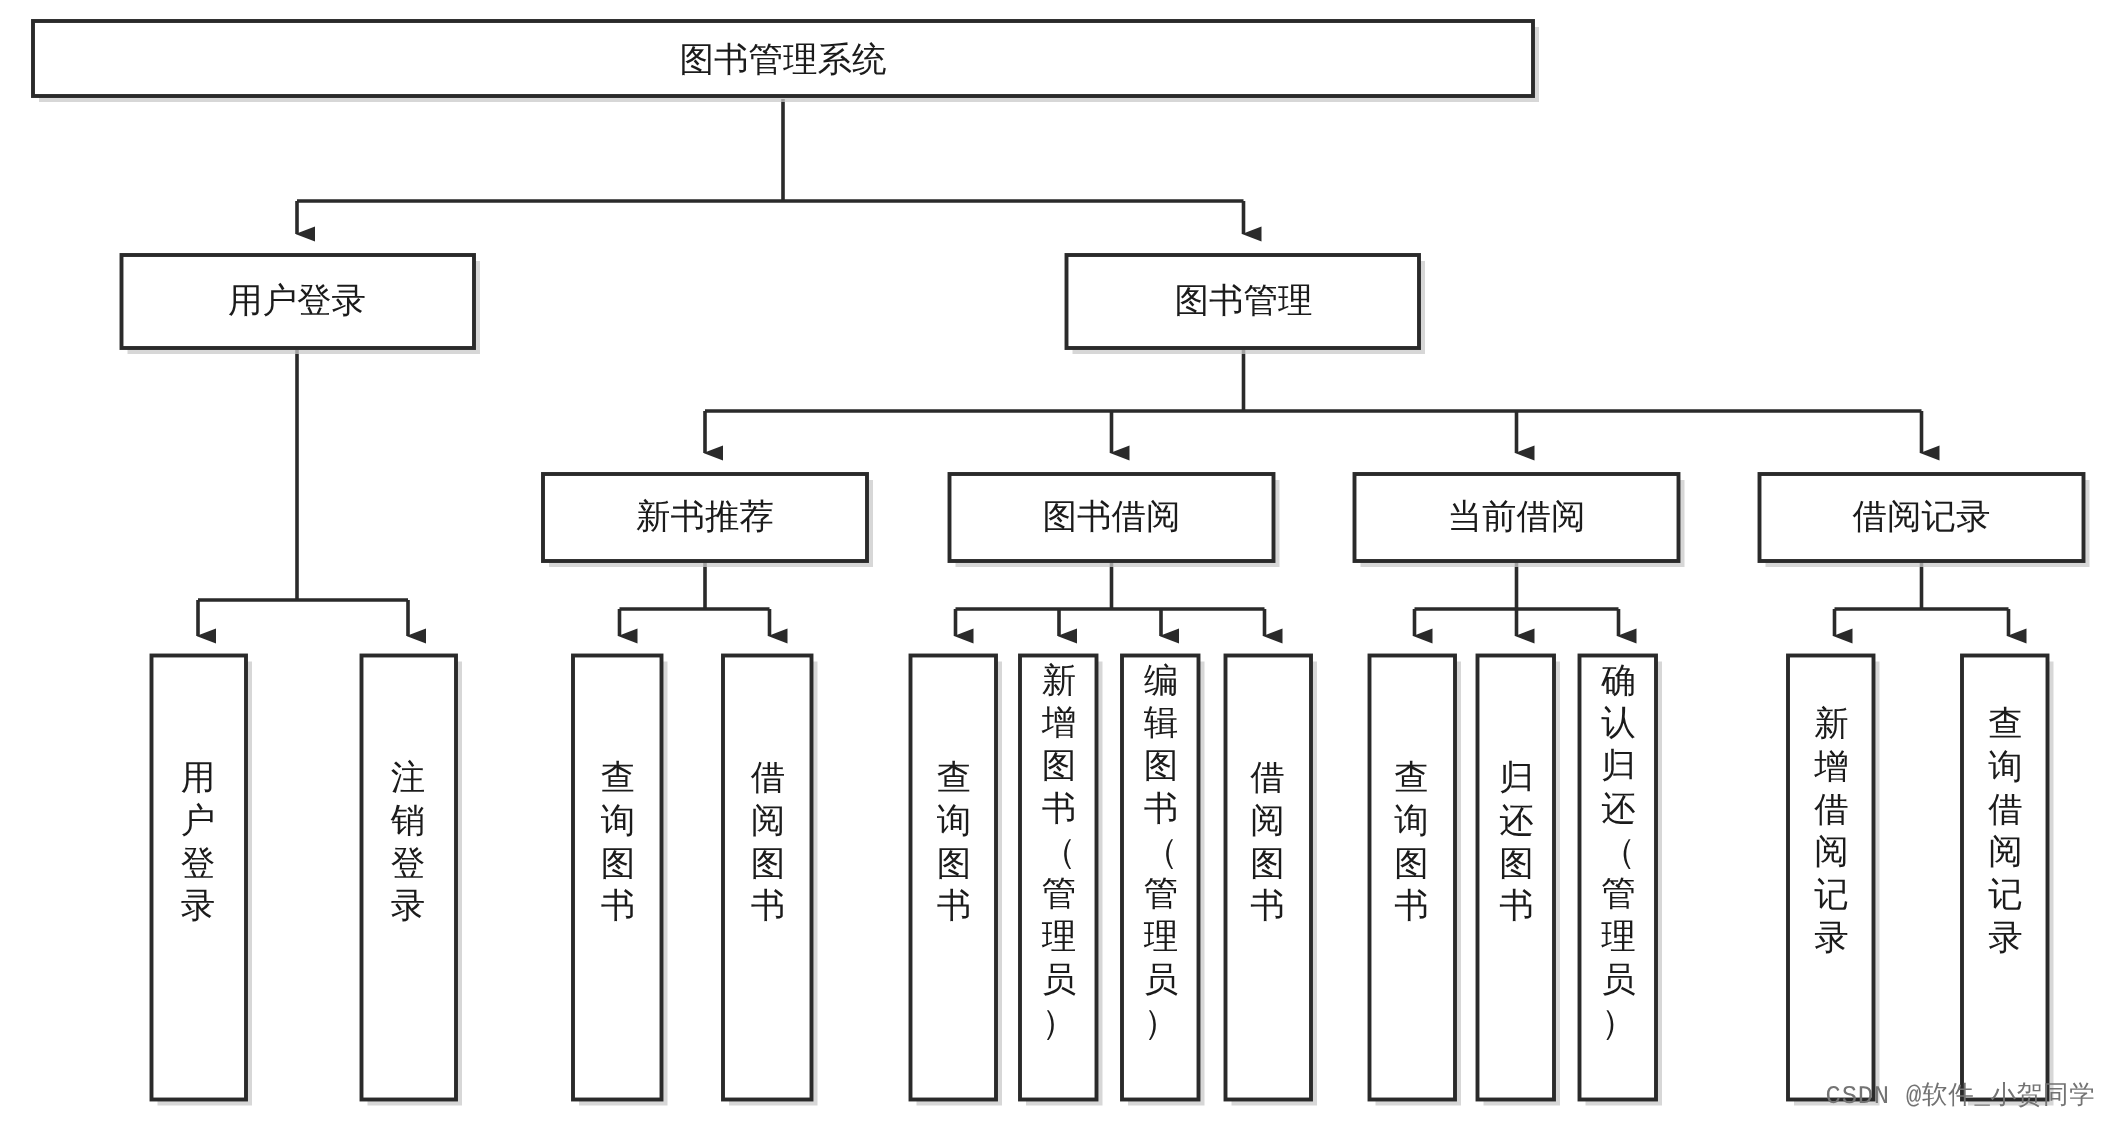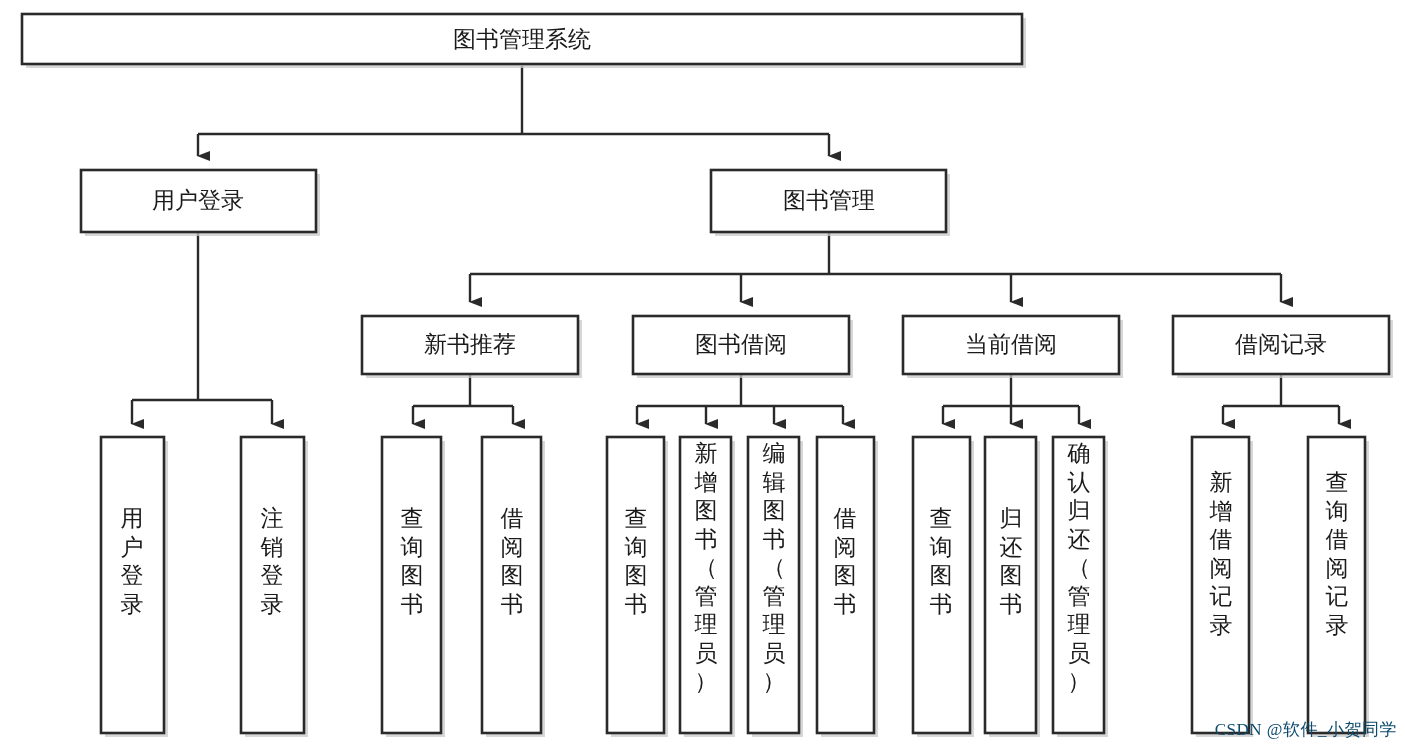--- a/index.html
+++ b/index.html
@@ -51,23 +51,23 @@
   .node-label-v {
     font-family: "Liberation Sans", "DejaVu Sans", sans-serif;
     font-size: 23px;
     fill: #1b1b1b;
     text-anchor: middle;
   }
   .watermark {
     position: absolute;
     right: 8px;
     bottom: 6px;
-    font-family: Liberation Serif, serif;
+    font-family: Liberation Mono, monospace;
     font-size: 17px;
-    color: #0c4a6e;
+    color: #737373;
     letter-spacing: 0.5px;
     white-space: nowrap;
     user-select: none;
   }
 </style>
 </head>
 <body>
 
 <div id="diagram-root">
 

